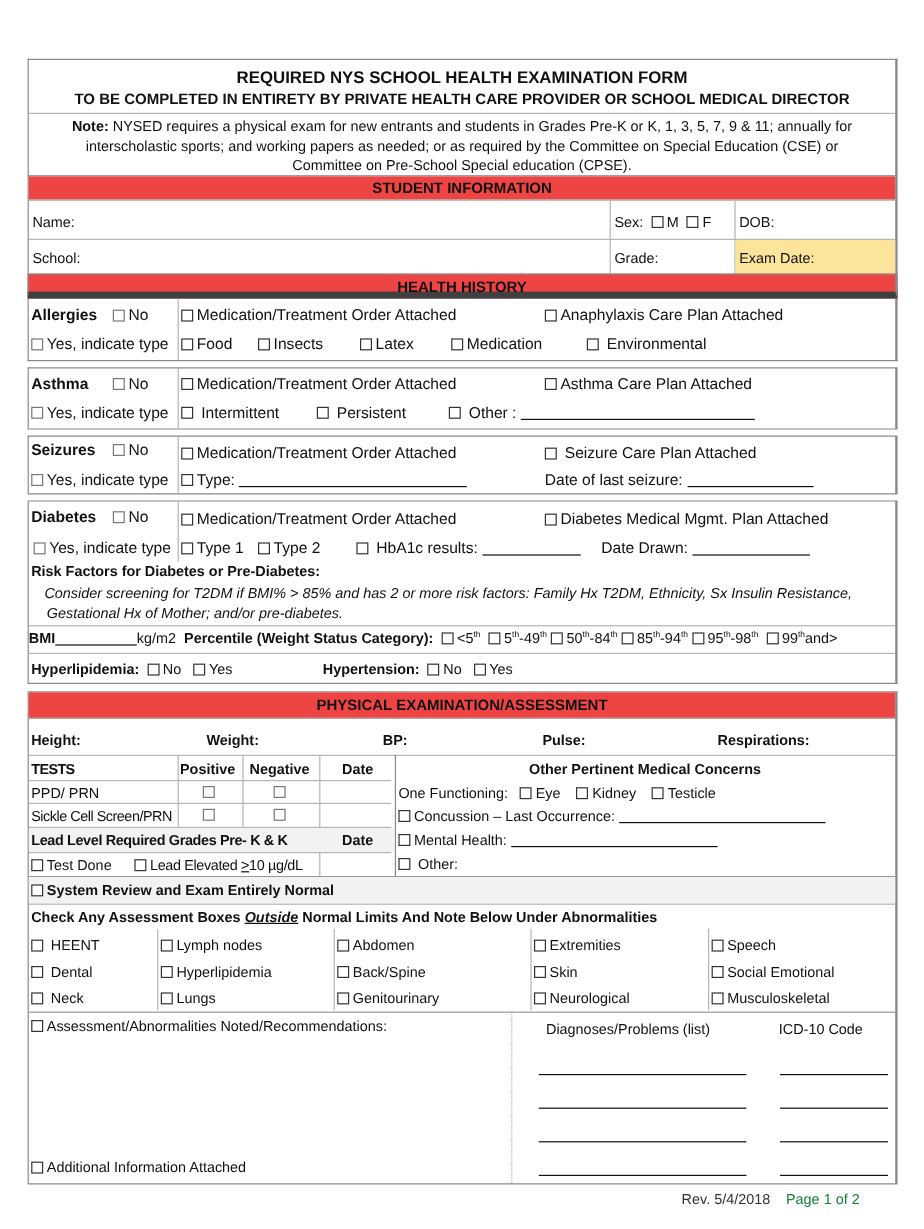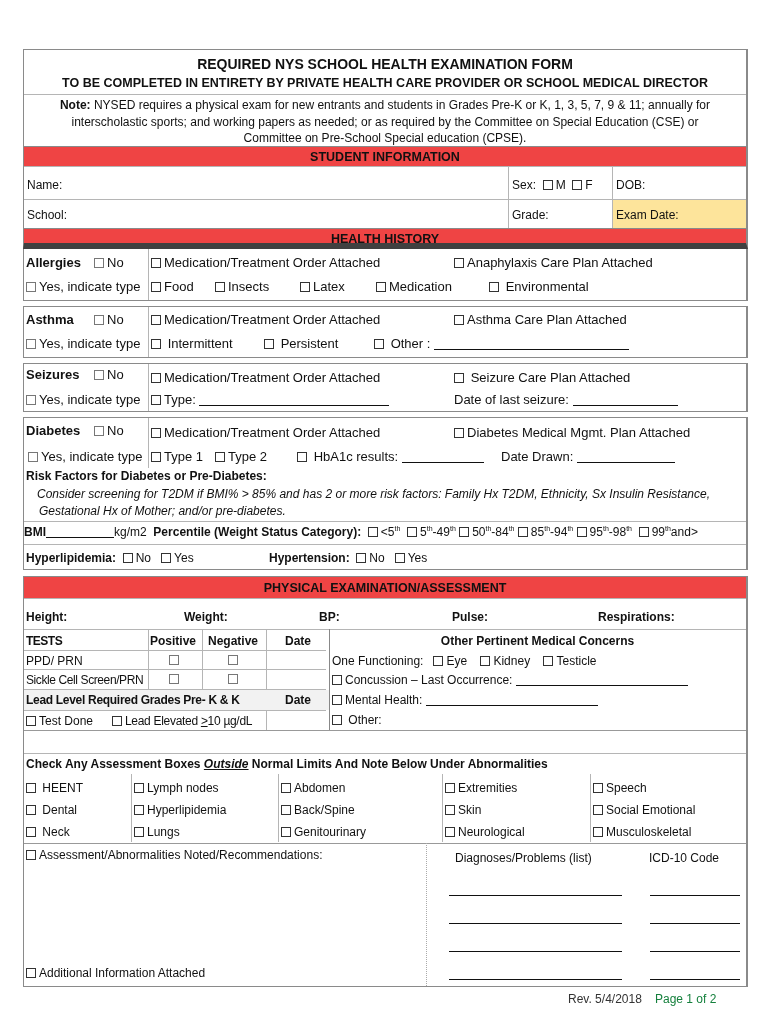--- a/index.html
+++ b/index.html
@@ -115,21 +115,21 @@
   </div>
   <div class="hline" style="top:126px;"></div>
   <div class="t s12" style="left:2px; top:132px;"><b>Hyperlipidemia:</b>&nbsp; <span><span class="cb"></span><span>No</span></span>&nbsp;&nbsp; <span><span class="cb"></span><span>Yes</span></span></div>
   <div class="t s12" style="left:245px; top:132px;"><b>Hypertension:</b>&nbsp; <span><span class="cb"></span><span>No</span></span>&nbsp;&nbsp; <span><span class="cb"></span><span>Yes</span></span></div>
 </div>
 
 <div class="box" style="left:23px; top:576px; width:725px; height:411px;">
   <div class="abs hdr" style="left:0; right:0; top:0; height:22px; line-height:22px; border-bottom:1px solid #b5b5b5;"><span>PHYSICAL EXAMINATION/ASSESSMENT</span></div>
 
   <div class="t b s12" style="left:2px; top:32px;">Height:</div>
-  <div class="t b s12" style="left:148px; top:32px;margin-left:12px;">Weight:</div>
+  <div class="t b s12" style="left:148px; top:32px;">Weight:</div>
   <div class="t b s12" style="left:279px; top:32px;padding-left:16px;">BP:</div>
   <div class="t b s12" style="left:428px; top:32px;">Pulse:</div>
   <div class="t b s12" style="left:574px; top:32px;">Respirations:</div>
   <div class="hline" style="top:52px;"></div>
 
   <div class="vline" style="left:124px; top:52px; bottom:auto; height:60px;"></div>
   <div class="vline" style="left:178px; top:52px; bottom:auto; height:60px;"></div>
   <div class="vline" style="left:242px; top:52px; bottom:auto; height:101px;"></div>
   <div class="vline" style="left:305px; top:52px; bottom:auto; height:101px; background:#888;"></div>
   <div class="t b s12" style="left:2px; top:56px; letter-spacing:-0.5px;">TESTS</div>
@@ -157,20 +157,23 @@
   <div class="t s12" style="left:308px; top:76px;"><span>One  Functioning:</span>&nbsp;&nbsp;
     <span><span class="cb"></span><span>Eye</span></span>&nbsp;&nbsp;&nbsp;
     <span><span class="cb"></span><span>Kidney</span></span>&nbsp;&nbsp;&nbsp;
     <span><span class="cb"></span><span>Testicle</span></span>
   </div>
   <div class="t s12" style="left:308px; top:95px;"><span class="cb"></span><span>Concussion – Last Occurrence:</span> <span class="ul" style="width:172px;"></span></div>
   <div class="t s12" style="left:308px; top:115px;"><span class="cb"></span><span>Mental Health:</span> <span class="ul" style="width:172px;"></span></div>
   <div class="t s12" style="left:308px; top:135px;"><span class="cb"></span>&nbsp;<span>Other:</span></div>
   <div class="hline" style="top:153px; background:#999;"></div>
 
+  <div class="abs" style="left:0; right:0; top:154px; height:22px; background:#f2f2f2;">
+    <div class="t b s12" style="left:2px; top:3px;"><span class="cb"></span><span>System Review and Exam Entirely Normal</span></div>
+  </div>
   <div class="hline" style="top:176px;"></div>
   <div class="t b s12" style="left:2px; top:179px;"><span>Check Any Assessment Boxes </span><i><u>Outside</u></i><span> Normal Limits And Note Below Under Abnormalities</span></div>
 
   <div class="vline" style="left:107px; top:197px; bottom:auto; height:68px;"></div>
   <div class="vline" style="left:254px; top:197px; bottom:auto; height:68px;"></div>
   <div class="vline" style="left:418px; top:197px; bottom:auto; height:68px;"></div>
   <div class="vline" style="left:566px; top:197px; bottom:auto; height:68px;"></div>
 
   <div class="t s12" style="left:2px; top:203px;"><span class="cb"></span>&nbsp;<span>HEENT</span></div>
   <div class="t s12" style="left:110px; top:203px;"><span class="cb"></span><span>Lymph nodes</span></div>

